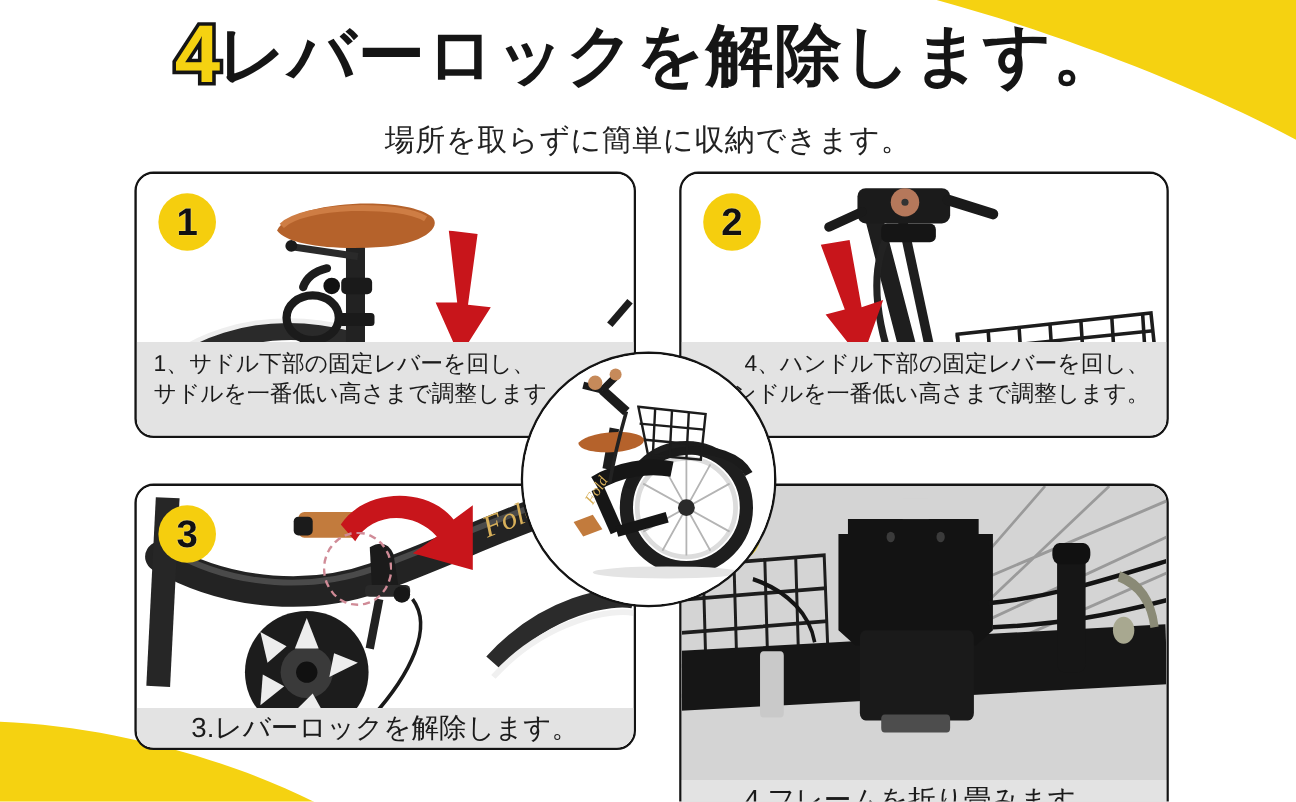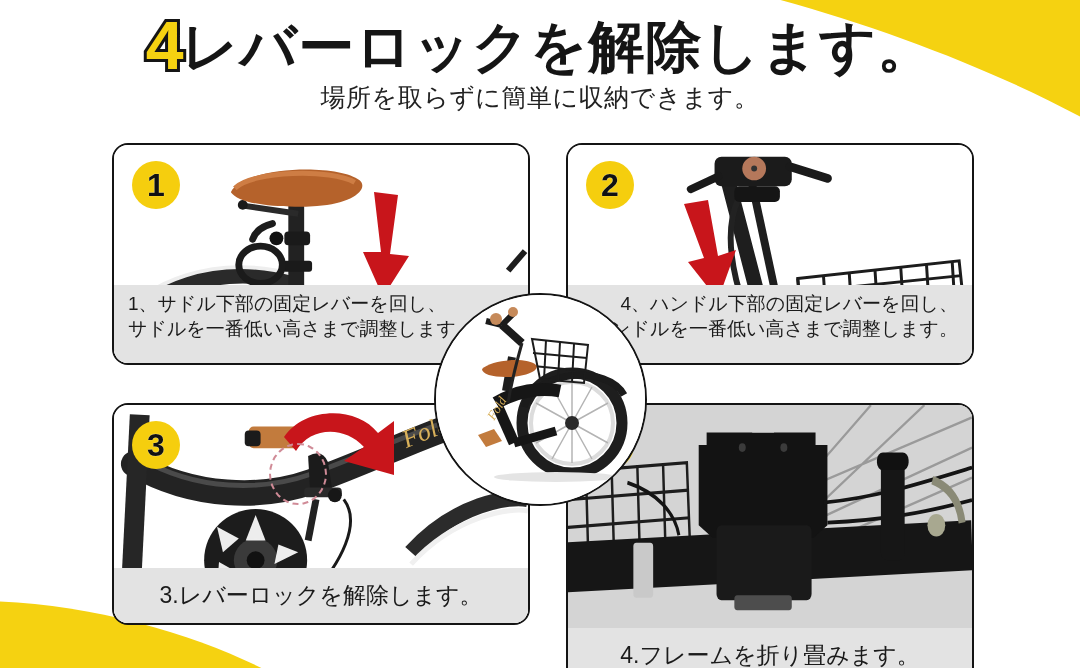--- a/index.html
+++ b/index.html
@@ -39,21 +39,21 @@
     position: relative;
     top: 3px;
   }
   .title-text {
     font-size: 56px;
     font-weight: bold;
     color: #151515;
     letter-spacing: 1px;
   }
   .subtitle {
-    margin-top: 5px;
+    margin-top: 24px;
     font-size: 25px;
     color: #222222;
     letter-spacing: 0.5px;
   }
 
   
   .panels { position: absolute; top: 140px; left: 0; width: 1080px; height: 500px; }
 
   .panel {
     position: absolute;
@@ -89,21 +89,21 @@
     background: #e3e3e3;
     color: #1b1b1b;
     font-size: 19px;
     line-height: 1.28;
     padding: 7px 14px 22px 14px;
     z-index: 8;
     white-space: pre-line;
   }
   .caption.left   { text-align: left; }
   .caption.right  { text-align: right; }
-  .caption.center { text-align: center; font-size: 23px; padding: 13px 14px; }
+  .caption.center { text-align: center; font-size: 23px; padding: 2px 14px; }
 
   
   .arrow { position: absolute; z-index: 7; }
   .arrow-p1 { left: 243px; top: 47px; width: 58px; height: 105px; }
   .arrow-p2 { left: 110px; top: 55px; width: 60px; height: 105px; }
   .arrow-p3 { left: 168px; top: 6px;  width: 120px; height: 78px; }
   .dashed-circle {
     position: absolute;
     left: 155px; top: 38px;
     width: 58px; height: 62px;

